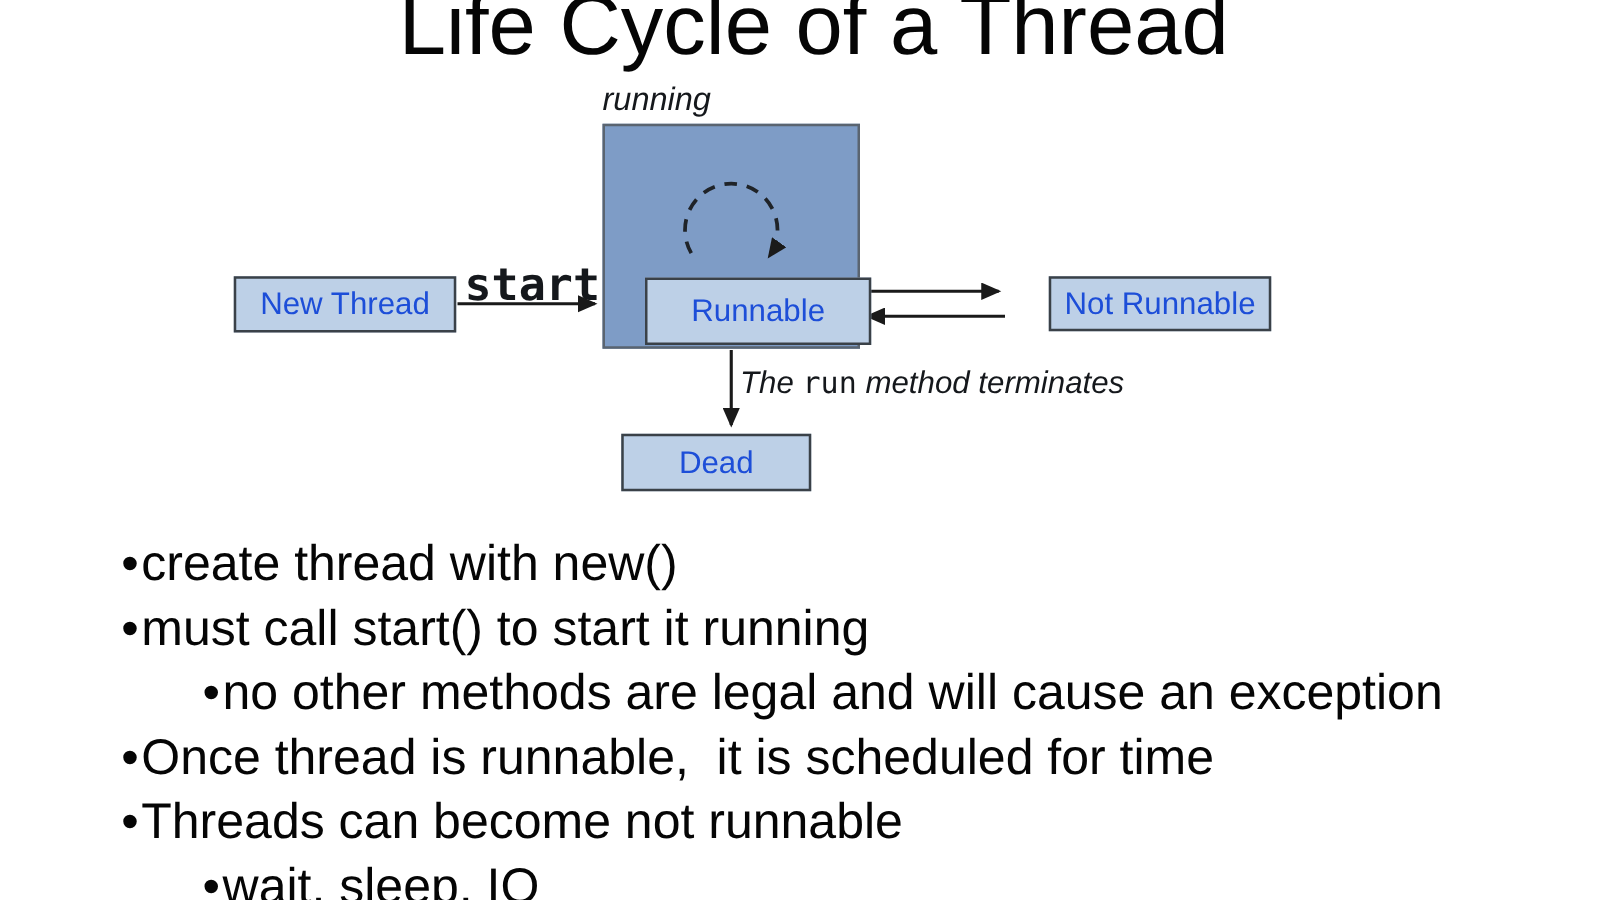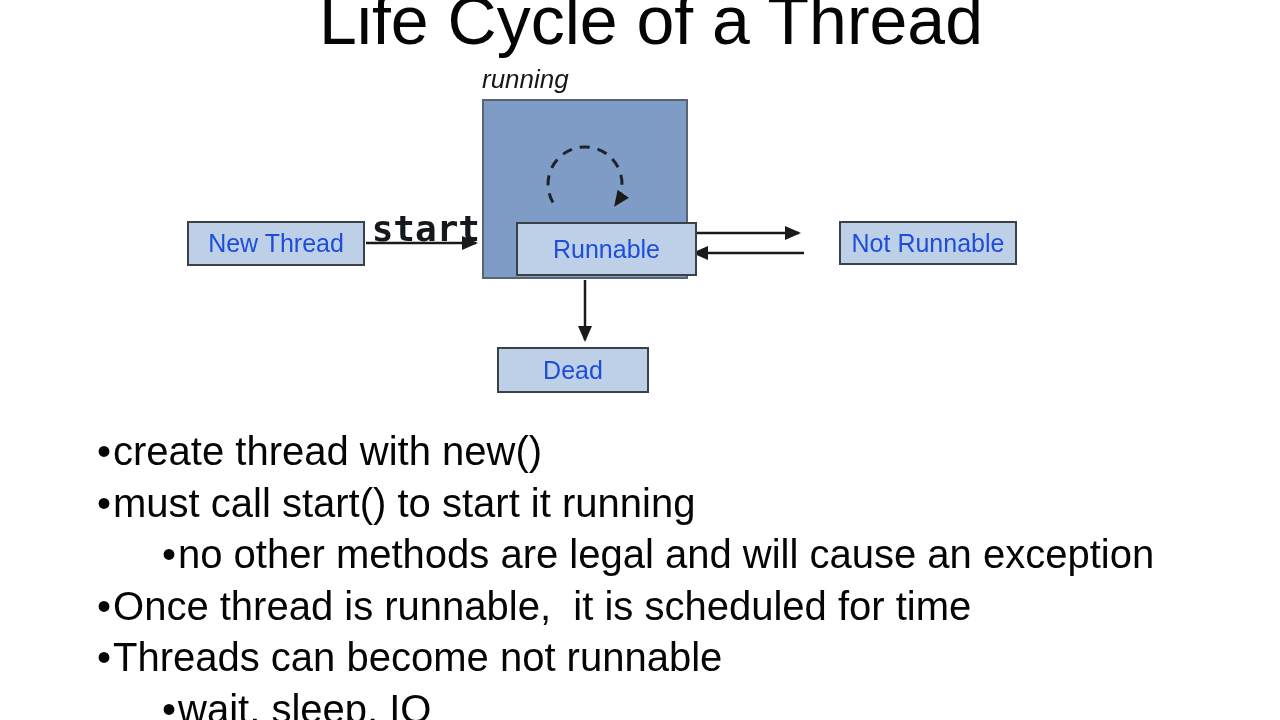--- a/index.html
+++ b/index.html
@@ -107,20 +107,21 @@
   <div class="lbl lbl-start">start</div>
 
   <div class="state-box box-runnable">
     <span>Runnable</span>
   </div>
 
   <div class="state-box box-not-runnable">
     <span>Not Runnable</span>
   </div>
 
+  <div class="lbl lbl-terminates"><i>The </i><span class="mono">run</span><i> method terminates</i></div>
 
   <div class="state-box box-dead">
     <span>Dead</span>
   </div>
 
 </div>
 
 <div class="bullet-list"><div class="bullet-line lvl1"><span class="dot">•</span><span>create thread with new()</span></div><div class="bullet-line lvl1"><span class="dot">•</span><span>must call start() to start it running</span></div><div class="bullet-line lvl2"><span class="dot">•</span><span>no other methods are legal and will cause an exception</span></div><div class="bullet-line lvl1"><span class="dot">•</span><span>Once thread is runnable,  it is scheduled for time</span></div><div class="bullet-line lvl1"><span class="dot">•</span><span>Threads can become not runnable</span></div><div class="bullet-line lvl2"><span class="dot">•</span><span>wait, sleep, IO</span></div></div>
 
 </body></html>

